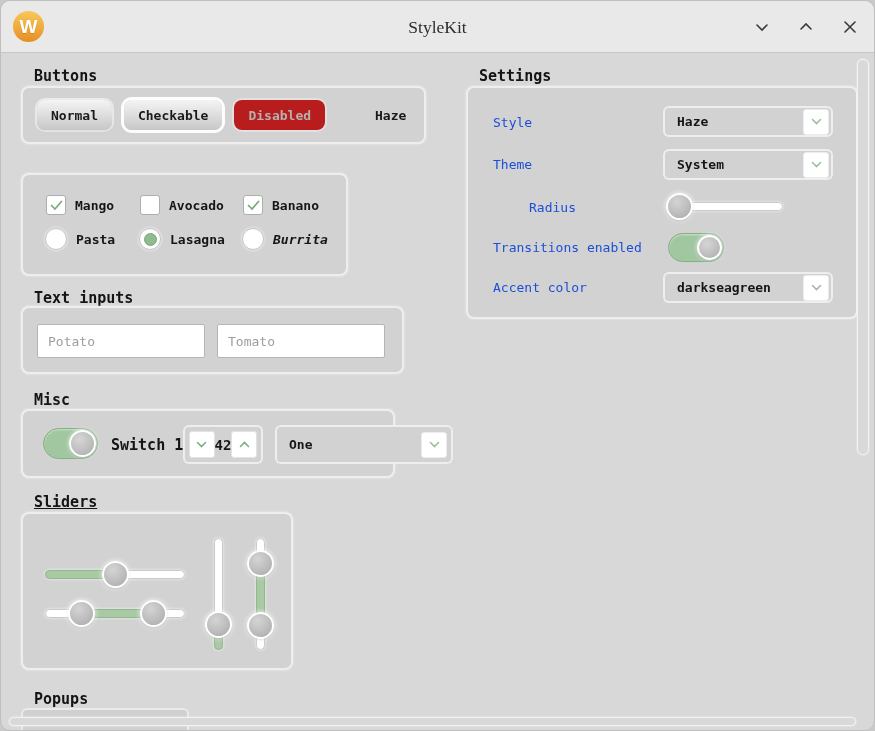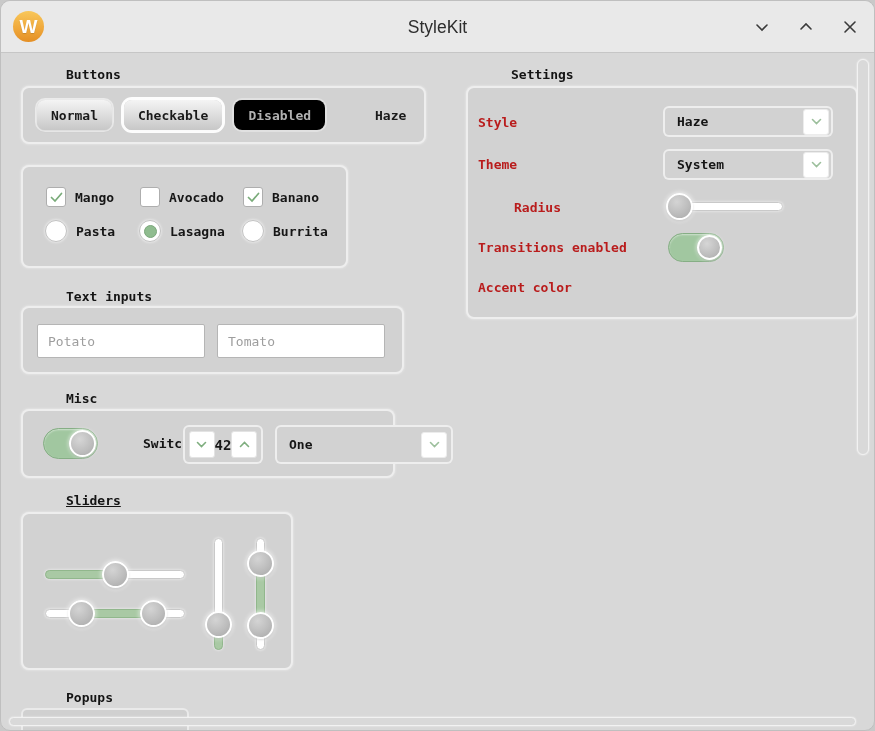--- a/index.html
+++ b/index.html
@@ -11,42 +11,42 @@
 
   
   .titlebar { position:relative; height:52px; background:#e9e9e9;
               border-bottom:1px solid #c6c6c6; }
   .logo { position:absolute; left:12px; top:10px; width:31px; height:31px; border-radius:50%;
           background:linear-gradient(180deg,#f8c75a 0%,#f0a93c 55%,#e48f25 100%);
           display:flex; align-items:center; justify-content:center;
           color:#fff; font-family:"Liberation Sans",sans-serif; font-weight:bold; font-size:19px;
           text-shadow:0 1px 1px rgba(0,0,0,.15); }
   .title { position:absolute; left:0; right:0; top:0; height:52px; display:flex;
-           align-items:center; justify-content:center; font-family:Liberation Sans, sans-serif;
+           align-items:center; justify-content:center; font-family:Liberation Serif, serif;
            font-size:17.5px; color:#2e2e2e; }
   .winbtns { position:absolute; right:14px; top:0; height:52px; display:flex;
              align-items:center; gap:24px; }
   .winbtn { width:20px; height:20px; display:flex; align-items:center; justify-content:center;
             cursor:pointer; }
 
   
   .content { position:absolute; top:52px; left:0; right:0; bottom:0; }
-  .sec-label { position:absolute; font-size:13px; font-weight:bold; color:#141414;margin-left:32px; }
+  .sec-label { position:absolute; font-size:15px; font-weight:bold; color:#141414; }
   .panel { position:absolute; background:#d2d2d2; border-radius:8px;
            border:2px solid rgba(255,255,255,.62);
            box-shadow:0 0 3px rgba(255,255,255,.55); }
 
   
   .btnrow { display:flex; align-items:center; height:100%; padding-left:14px; gap:12px; }
   .btn { height:30px; padding:0 14px; border-radius:8px; font-family:inherit;
          font-size:13px; font-weight:bold; color:#1a1a1a; border:none; cursor:pointer;
          background:linear-gradient(180deg,#f4f4f4 0%,#dedede 50%,#c7c7c7 100%);
          box-shadow:0 0 0 2px rgba(255,255,255,.55), 0 1px 2px rgba(0,0,0,.18); }
   .btn.checked { box-shadow:0 0 0 3px rgba(255,255,255,.95), 0 1px 2px rgba(0,0,0,.18); }
-  .btn.disabled { background:#000000; color:#b2b2b2;
+  .btn.disabled { background:#b91c1c; color:#b2b2b2;
                   box-shadow:0 0 0 2px rgba(255,255,255,.35); cursor:default; }
   .btn.flat { background:transparent; box-shadow:none; }
 
   
   .chk-item { position:absolute; display:flex; align-items:center; gap:9px;
               transform:translateY(-50%); font-size:13px; font-weight:bold; color:#161616;
               cursor:pointer; }
   .chk-box { width:20px; height:20px; background:#fff; border:1px solid #aeaeae;
              border-radius:3px; display:flex; align-items:center; justify-content:center; }
   .radio { width:22px; height:22px; background:#fff; border:1px solid #c2c2c2; border-radius:50%;
@@ -85,22 +85,22 @@
   .fill-h { position:absolute; height:9px; background:#a9c9a4; border-radius:5px;
             border:1px solid #91b78c; }
   .fill-v { position:absolute; width:9px; background:#a9c9a4; border-radius:5px;
             border:1px solid #91b78c; }
   .slknob { position:absolute; width:27px; height:27px; border-radius:50%;
             background:radial-gradient(circle at 38% 30%, #d4d4d4 0%, #bdbdbd 55%, #a8a8a8 100%);
             border:2.5px solid #fff; box-shadow:0 0 5px rgba(255,255,255,.95),0 1px 2px rgba(0,0,0,.2);
             cursor:grab; }
 
   
-  .set-lbl { position:absolute; left:10px; transform:translateY(-50%); font-size:13px;
-             font-weight:bold; color:#b91c1c; }
+  .set-lbl { position:absolute; left:25px; transform:translateY(-50%); font-size:13px;
+             font-weight:normal; color:#1d4ed8; }
   .dropdown { left:195px; width:170px; height:31px; cursor:pointer; }
   .dd-chev { width:26px; height:26px; margin-right:2px; background:#fff; border-radius:3px;
              display:flex; align-items:center; justify-content:center; border:1px solid #ececec; }
 
   
   .vthumb { position:absolute; right:5px; top:6px; width:12px; height:396px;
             background:#d9d9d9; border:1px solid #f2f2f2; border-radius:6px;
             box-shadow:0 0 2px rgba(255,255,255,.8); cursor:grab; }
   .hthumb { position:absolute; left:8px; bottom:4px; width:847px; height:9px;
             background:#d9d9d9; border:1px solid #f2f2f2; border-radius:5px;
@@ -144,21 +144,21 @@
     <div class="sec-label" style="left:33px; top:14px;">Buttons</div>
     <div class="panel" style="left:20px; top:33px; width:405px; height:58px;">
       <div class="btnrow">
         <button class="btn">Normal</button>
         <button class="btn checked">Checkable</button>
         <button class="btn disabled">Disabled</button>
         <button class="btn flat" style="margin-left:24px;">Haze</button>
       </div>
     </div>
 
-    <div class="panel" style="left:20px; top:112px; width:327px; height:103px;">
+    <div class="panel" style="left:20px; top:120px; width:327px; height:103px;">
       <div class="chk-item" style="left:23px; top:30px;">
         <span class="chk-box">
           <svg width="13" height="11" viewBox="0 0 13 11">
               <polyline points="1.5,5.5 5,9 11.5,1.5" fill="none" stroke="#79ab79" stroke-width="1.7" stroke-linecap="round"></polyline>
             </svg>
         </span>
         <span>Mango</span>
       </div>
       <div class="chk-item" style="left:117px; top:30px;">
         <span class="chk-box"></span>
@@ -175,21 +175,21 @@
       <div class="chk-item" style="left:22px; top:64px;">
         <span class="radio"></span>
         <span>Pasta</span>
       </div>
       <div class="chk-item" style="left:116px; top:64px;">
         <span class="radio">
             <span class="radio-dot"></span>
           </span>
         <span>Lasagna</span>
       </div>
-      <div class="chk-item" style="left:219px; top:64px;">
+      <div class="chk-item" style="left:219px; top:64px;font-style:italic;">
         <span class="radio"></span>
         <span>Burrita</span>
       </div>
     </div>
 
     <div class="sec-label" style="left:33px; top:236px;">Text inputs</div>
     <div class="panel" style="left:20px; top:253px; width:383px; height:68px;">
       <input class="tinput" style="left: 14px; top: 16px;" placeholder="Potato">
       <input class="tinput" style="left: 194px; top: 16px;" placeholder="Tomato">
     </div>
@@ -284,18 +284,26 @@
         <div class="track-h" style="left:203px; top:114px; width:112px;"></div>
         <div class="slknob" style="left:198px; top:105px;"></div>
       </div>
 
       <div class="set-lbl" style="top:159px;">Transitions enabled</div>
       <div class="switch" style="left:200px; top:145px; width:56px; height:29px;">
         <div class="knob" style="width:25px; height:25px; right:1px; top:1px;"></div>
       </div>
 
       <div class="set-lbl" style="top:199px;">Accent color</div>
+      <div class="boxctl dropdown" style="top:184px;">
+        <span class="combo-text">darkseagreen</span>
+        <span class="dd-chev">
+          <svg width="11" height="7" viewBox="0 0 11 7">
+              <polyline points="1.5,1.5 5.5,5.5 9.5,1.5" fill="none" stroke="#9cbf9c" stroke-width="1.6" stroke-linecap="round"></polyline>
+            </svg>
+        </span>
+      </div>
     </div>
 
     <div class="vthumb"></div>
     <div class="hthumb"></div>
   </div>
 </div>
 
 </body></html>

